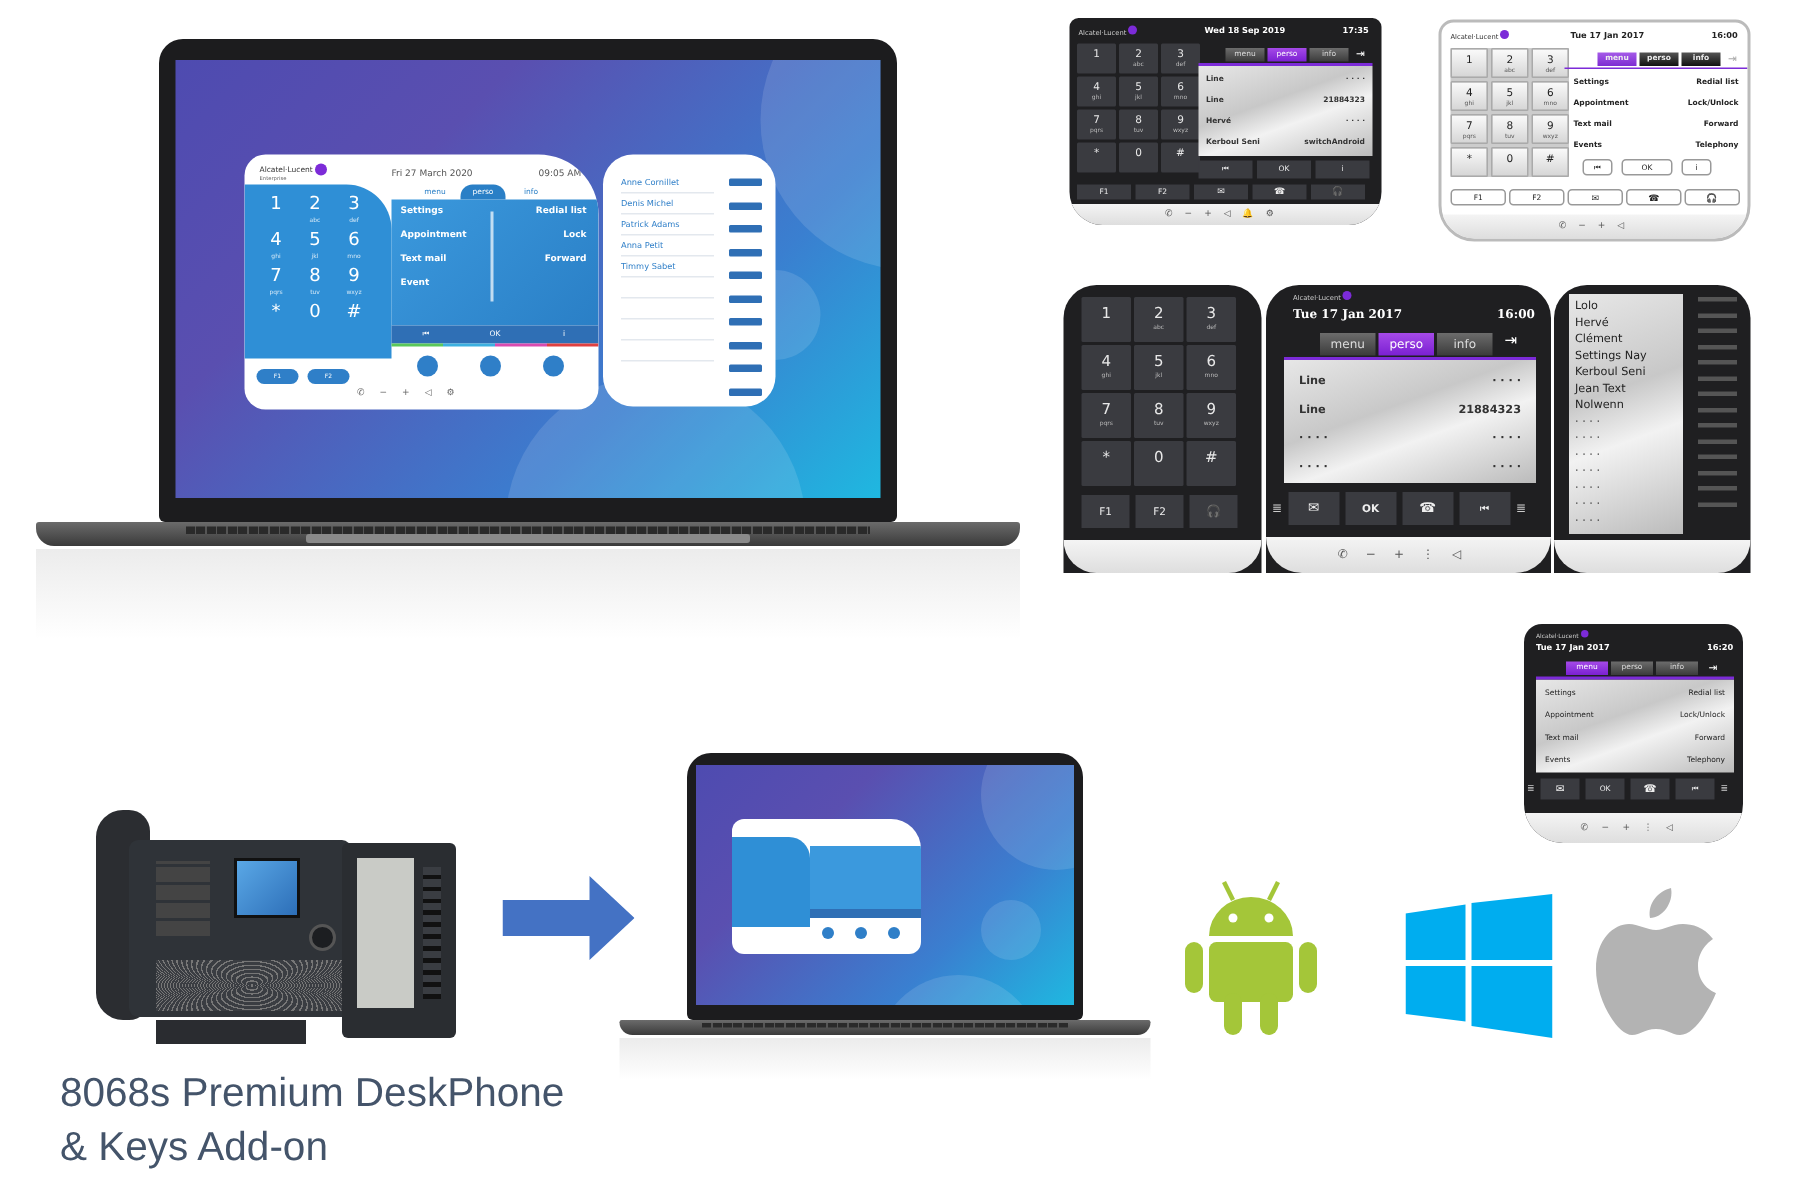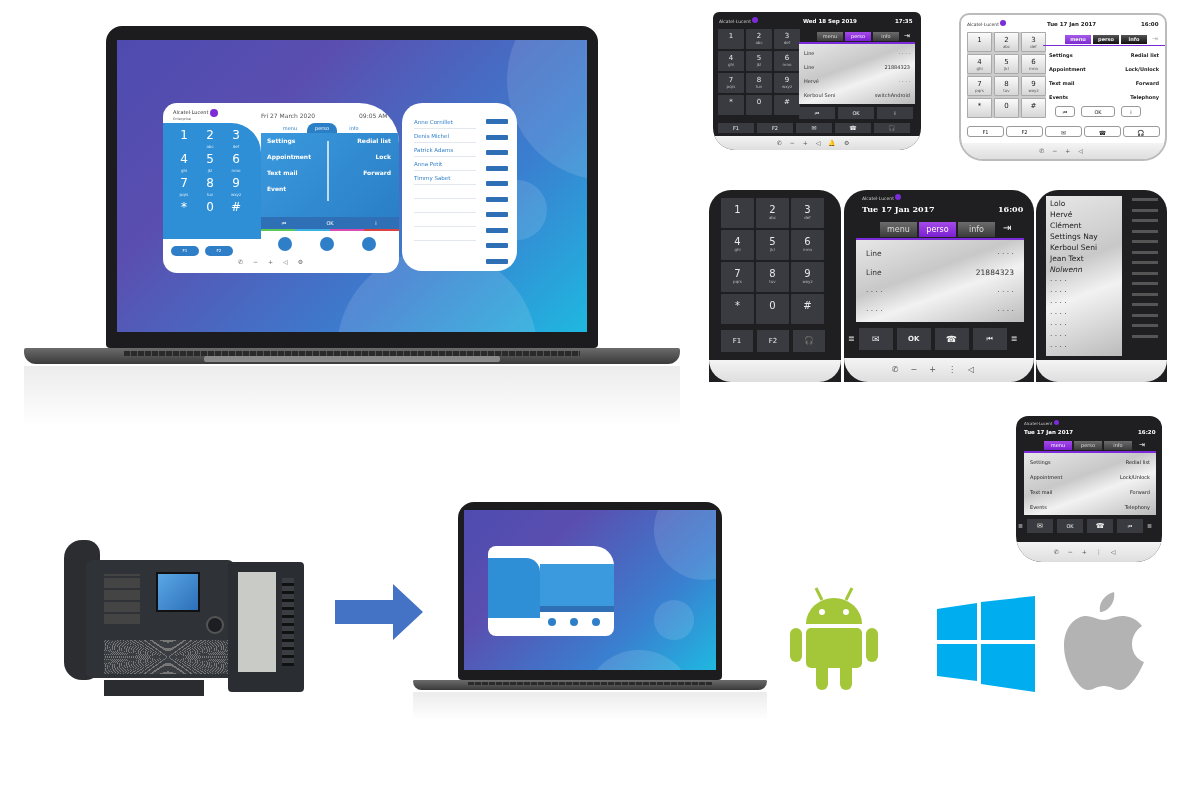--- a/index.html
+++ b/index.html
@@ -31,21 +31,21 @@
   .sp-addon-key { width: 22px; height: 5px; background: #2f6fb5; border-radius: 1px; }
 
   
   .phone-dark { background: #1f1f21; }
   .phone-bottom { background: linear-gradient(#f4f4f4, #dedede); }
   .pkey { background: #3a3b40; color: #e8e8e8; text-align: center; border-radius: 1px; }
   .pkey small { display: block; font-size: 4px; color: #bbb; }
   .ptab { background: linear-gradient(#6c6c6c, #3b3b3b); color: #ddd; text-align: center; }
   .ptab.active { background: linear-gradient(#a54ae8, #7b20d2); color: #fff; }
   .pscreen { background: linear-gradient(160deg, #e7e7e7 0%, #c8c8c8 40%, #f2f2f2 60%, #bbb 100%); border-top: 2px solid #7c2bd8; }
-  .prow { color: #333; }
+  .prow { color: #333; font-weight: bold; }
   .pbtn { background: #3a3b40; color: #eee; text-align: center; }
   .light .pkey { background: linear-gradient(#fafafa, #d6d6d6); color: #222; border: 1px solid #aaa; }
   .light .pkey small { color: #555; }
   .light .pbtn { background: #fff; color: #222; border: 1px solid #999; border-radius: 3px; }
   .light .ptab { background: linear-gradient(#555, #111); color: #eee; }
   .light .ptab.active { background: linear-gradient(#a55ae8, #7d2bd2); }
 
   .caption { color: #44546a; font-family: "Liberation Sans", sans-serif; font-size: 27px; line-height: 36px; }
 </style>
 </head>
@@ -343,21 +343,21 @@
   </div>
 
   <div class="abs phone-dark" style="left:327px;top:0;width:131px;height:192px;border-radius:22px 22px 0 0;overflow:hidden;">
     <div id="names-jan2017-addon" class="abs pscreen" style="left:10px;top:6px;width:76px;height:160px;border-top:none;padding:2px 4px;">
         <div style="font-size: 7.5px; color: rgb(34, 34, 34); height: 11px; line-height: 11px;">Lolo</div>
         <div style="font-size: 7.5px; color: rgb(34, 34, 34); height: 11px; line-height: 11px;">Hervé</div>
         <div style="font-size: 7.5px; color: rgb(34, 34, 34); height: 11px; line-height: 11px;">Clément</div>
         <div style="font-size: 7.5px; color: rgb(34, 34, 34); height: 11px; line-height: 11px;">Settings Nay</div>
         <div style="font-size: 7.5px; color: rgb(34, 34, 34); height: 11px; line-height: 11px;">Kerboul Seni</div>
         <div style="font-size: 7.5px; color: rgb(34, 34, 34); height: 11px; line-height: 11px;">Jean Text</div>
-        <div style="font-size: 7.5px; color: rgb(34, 34, 34); height: 11px; line-height: 11px; font-style: italic;">Nolwenn</div>
+        <div style="font-size: 7.5px; color: rgb(34, 34, 34); height: 11px; line-height: 11px;">Nolwenn</div>
         <div style="font-size: 7.5px; color: rgb(34, 34, 34); height: 11px; line-height: 11px;">· · · ·</div>
         <div style="font-size: 7.5px; color: rgb(34, 34, 34); height: 11px; line-height: 11px;">· · · ·</div>
         <div style="font-size: 7.5px; color: rgb(34, 34, 34); height: 11px; line-height: 11px;">· · · ·</div>
         <div style="font-size: 7.5px; color: rgb(34, 34, 34); height: 11px; line-height: 11px;">· · · ·</div>
         <div style="font-size: 7.5px; color: rgb(34, 34, 34); height: 11px; line-height: 11px;">· · · ·</div>
         <div style="font-size: 7.5px; color: rgb(34, 34, 34); height: 11px; line-height: 11px;">· · · ·</div>
         <div style="font-size: 7.5px; color: rgb(34, 34, 34); height: 11px; line-height: 11px;">· · · ·</div>
       </div>
     <div id="keys-addon-right" class="abs" style="left:96px;top:8px;display:flex;flex-direction:column;gap:7.5px;">
         <div style="width: 26px; height: 3px; background: rgb(85, 85, 85);"></div>
@@ -429,20 +429,22 @@
     <div class="abs" style="left:18px;top:80px;width:128px;height:34px;background:repeating-radial-gradient(#777 0 0.6px,#3a3d42 0.6px 2px);"></div>
   </div>
   <div class="abs" style="left:40px;top:140px;width:100px;height:16px;background:#2a2c30;"></div>
 </div>
 <div class="abs" style="left:228px;top:562px;width:76px;height:130px;background:#2a2d31;border-radius:4px;">
   <div class="abs" style="left:10px;top:10px;width:38px;height:100px;background:#c9cbc6;"></div>
   <div class="abs" style="left:54px;top:16px;width:12px;height:88px;background:repeating-linear-gradient(0deg,#111 0 3px,#3a3d42 3px 8px);"></div>
 </div>
 
 <div class="abs caption" style="left:40px;top:710px;">
+  <div>8068s Premium DeskPhone</div>
+  <div>&amp; Keys Add-on</div>
 </div>
 
 <div class="abs" style="left:335px;top:584px;width:88px;height:56px;">
   <svg width="88" height="56" viewBox="0 0 88 56">
       <path d="M0 16 H58 V0 L88 28 L58 56 V40 H0 Z" fill="#4472c4"></path>
     </svg>
 </div>
 
 <div class="abs" style="left:413px;top:502px;width:354px;height:218px;">
   <div class="abs laptop-lid" style="left:45px;top:0;width:264px;height:178px;">

